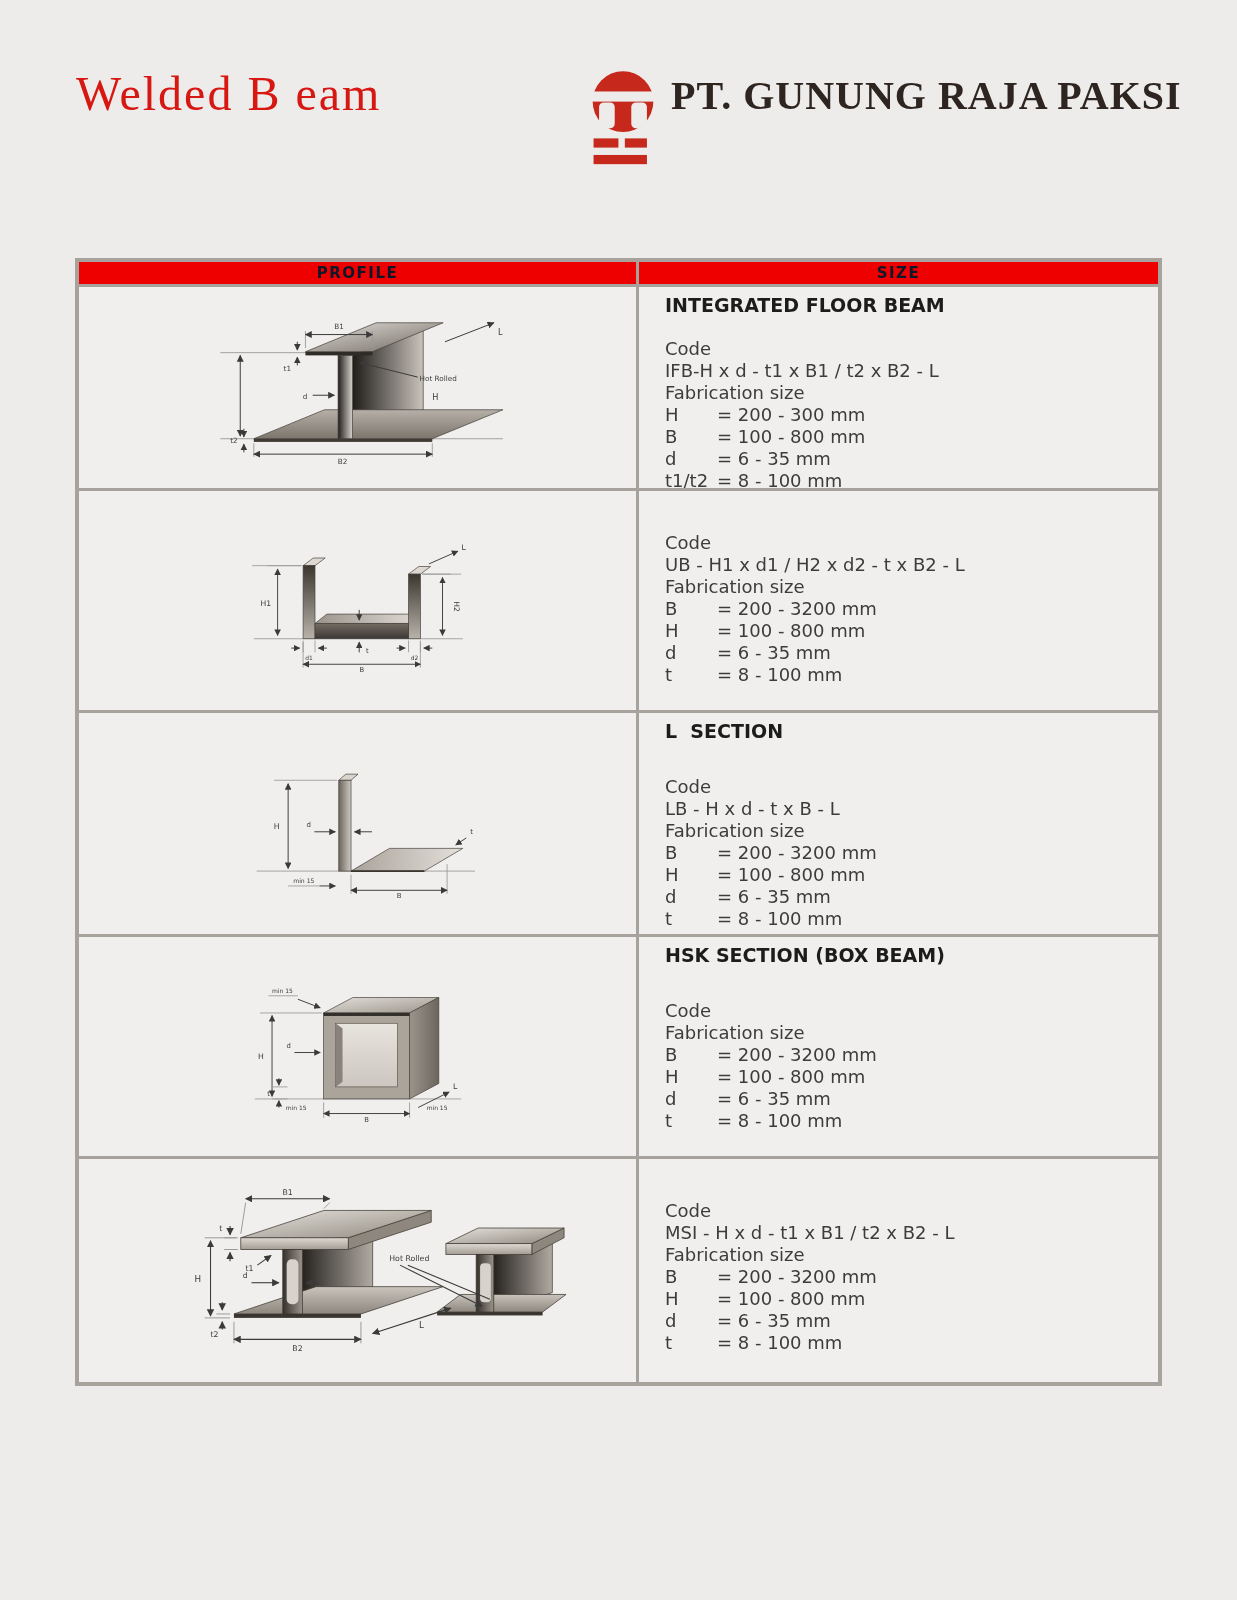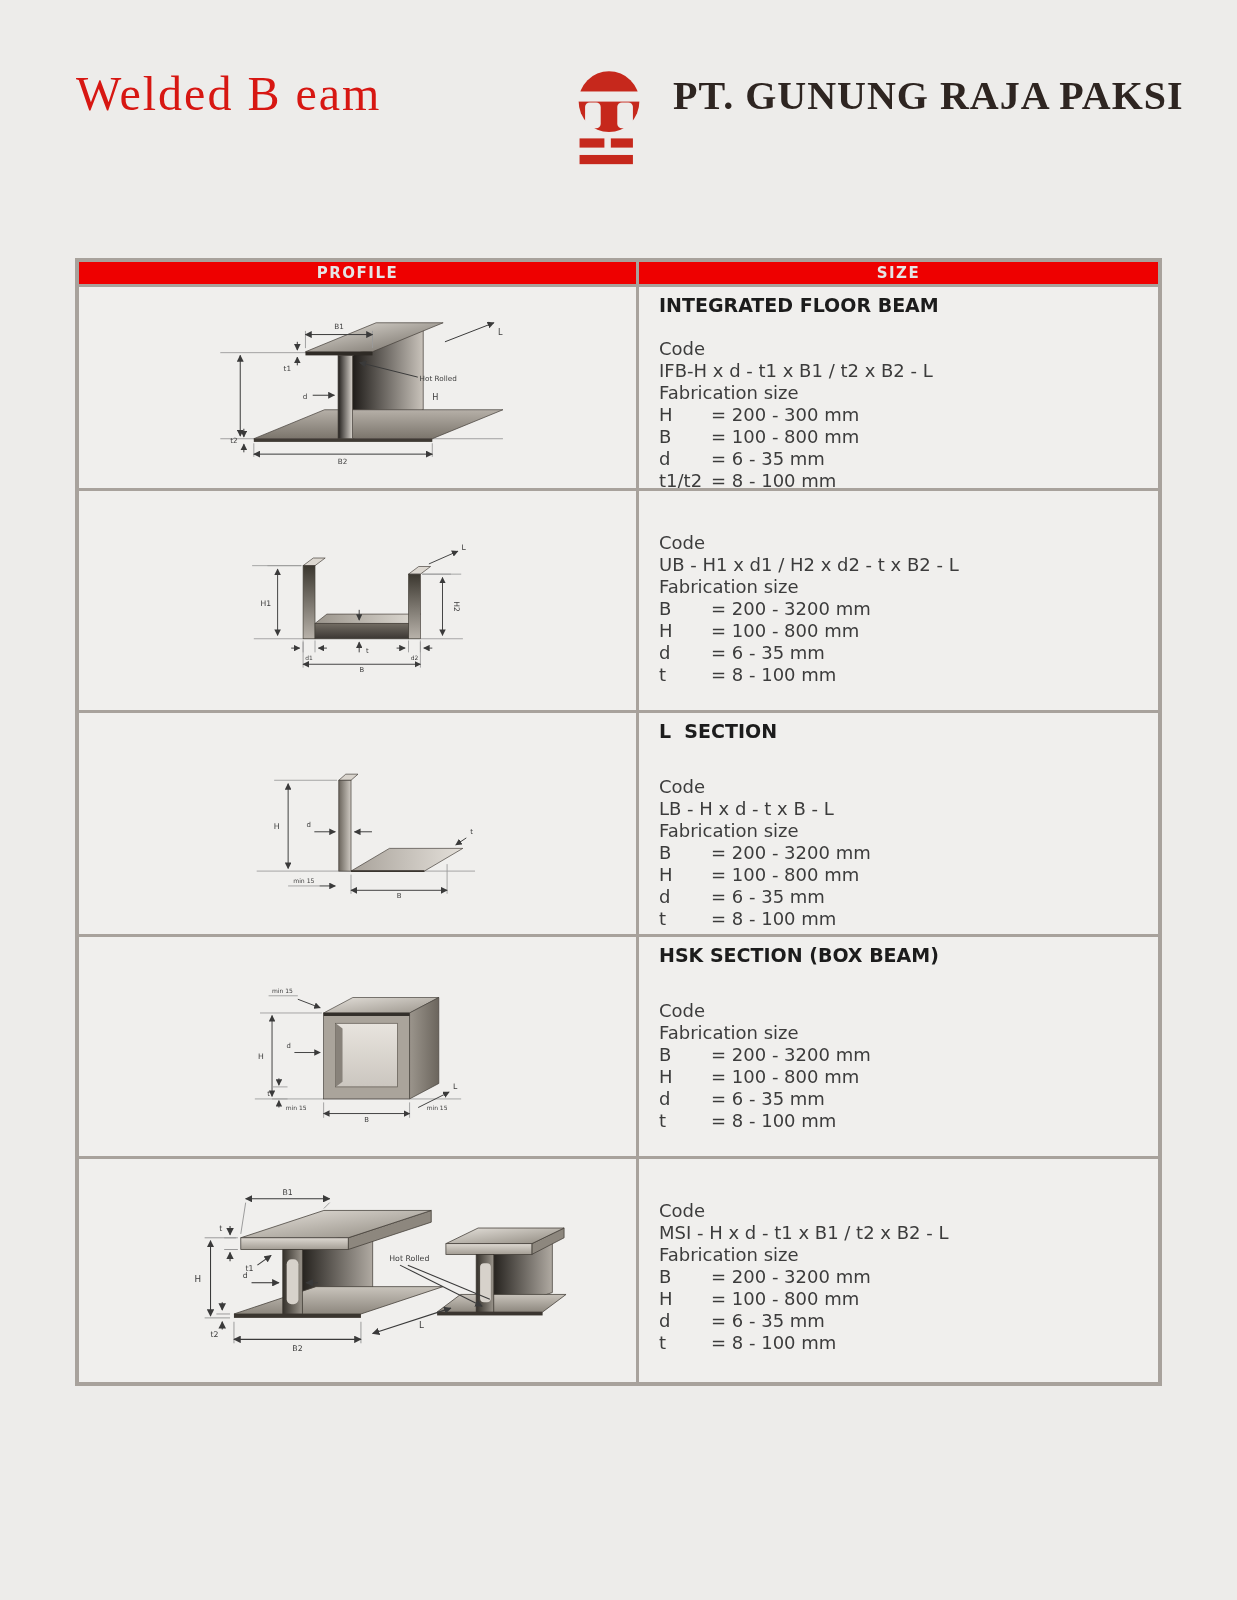--- a/index.html
+++ b/index.html
@@ -8,47 +8,47 @@
     background:#edecea;
     font-family:"DejaVu Sans",sans-serif;
     overflow:hidden;
   }
   
   .title{
     position:absolute;left:76px;top:66px;margin:0;
     font-family:"Liberation Serif",serif;font-weight:400;
     font-size:48px;color:#d71712;letter-spacing:2px;white-space:pre;
   }
-  .brand{position:absolute;left:563px;top:58px;display:flex;gap:18px;}
+  .brand{position:absolute;left:577px;top:58px;display:flex;gap:2px;}
   .logo{width:92px;height:124px;flex:0 0 auto;}
   .brand-text{padding-top:14px;}
   .company{
     font-family:"Liberation Serif",serif;font-weight:700;
     font-size:40px;color:#2e2521;letter-spacing:1px;white-space:nowrap;
   }
   .tagline{
     margin-top:4px;text-align:center;
     font-family:"DejaVu Serif",serif;font-style:italic;font-weight:700;
     font-size:31px;color:#cc2417;letter-spacing:1px;
   }
   
   .tbl{
     position:absolute;left:75px;top:258px;width:1087px;box-sizing:border-box;
     display:grid;grid-template-columns:557px 519px;
     grid-template-rows:22px 201px 219px 221px 219px 223px;
     gap:3px;background:#a8a29c;border:4px solid #a8a29c;
   }
   .th{
-    background:#ee0000;color:#e5e5e5;display:flex;align-items:center;justify-content:center;
+    background:#ee0000;color:#0f172a;display:flex;align-items:center;justify-content:center;
     font-weight:700;font-size:15px;letter-spacing:1.5px;
   }
   .cell{background:#f0efed;overflow:hidden;}
   .profile{display:flex;align-items:center;justify-content:center;}
   .size{
-    padding:7px 12px 0 20px;box-sizing:border-box;
+    padding:7px 12px 0 26px;box-sizing:border-box;
     font-size:18px;line-height:22px;color:#3c3c3c;
   }
   .rname{font-size:19px;font-weight:700;color:#1c1c1c;white-space:pre-wrap;}
   .gap1{height:22px;}
   .gap2{height:34px;}
   .dim{display:flex;}
   .dk{width:52px;flex:0 0 auto;}
   
   .draw .d-ext{stroke:#9a9a9a;stroke-width:1;fill:none;}
   .draw .d-dim{stroke:#3a3a3a;stroke-width:1.1;fill:none;}

